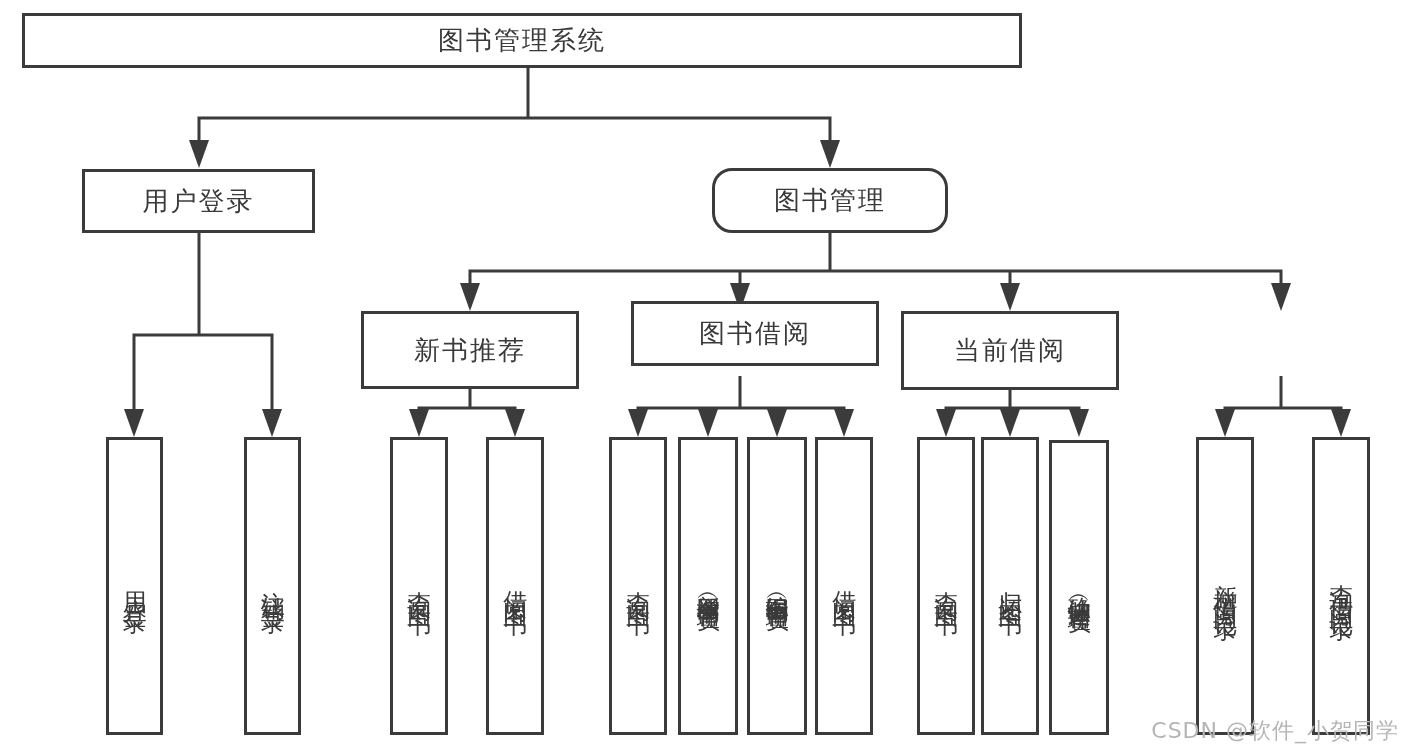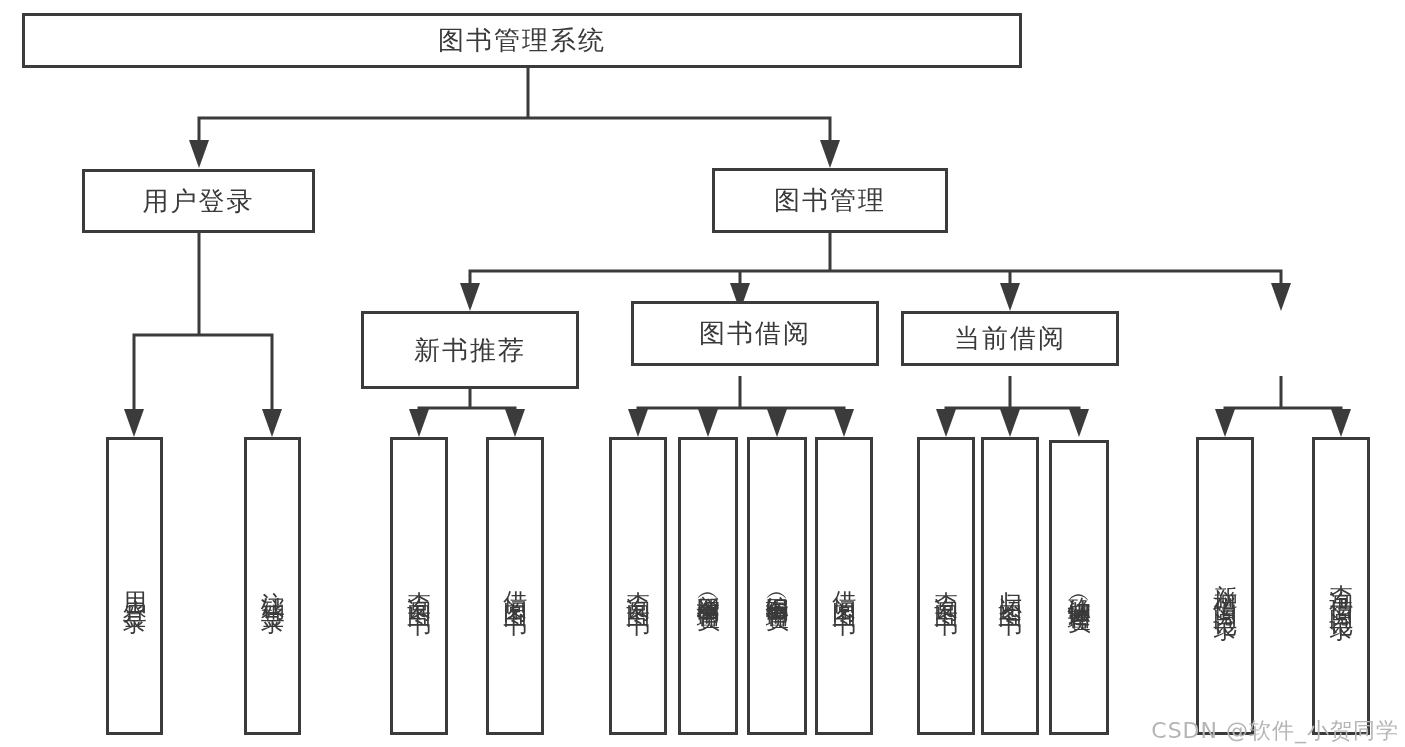--- a/index.html
+++ b/index.html
@@ -87,31 +87,31 @@
     </g>
   </svg>
 
   <div class="node h-node root-node" style="left:22px;top:13px;width:1000px;height:55px;">
     <span>图书管理系统</span>
   </div>
 
   <div class="node h-node" style="left:82px;top:169px;width:233px;height:64px;">
     <span>用户登录</span>
   </div>
-  <div class="node h-node" style="left:712px;top:168px;width:236px;height:65px;">
+  <div class="node h-node" style="left:712px;top:168px;width:236px;height:65px;border-radius:20px;">
     <span>图书管理</span>
   </div>
 
   <div class="node h-node" style="left:361px;top:311px;width:218px;height:78px;">
     <span>新书推荐</span>
   </div>
   <div class="node h-node" style="left:631px;top:301px;width:248px;height:65px;">
     <span>图书借阅</span>
   </div>
-  <div class="node h-node" style="left:901px;top:311px;width:218px;height:55px;">
+  <div class="node h-node" style="left:901px;top:311px;width:218px;height:79px;">
     <span>当前借阅</span>
   </div>
 
   <div class="node v-node" style="left:106px;top:437px;width:57px;height:298px;">
     <span class="vtext">用户登录</span>
   </div>
   <div class="node v-node" style="left:244px;top:437px;width:57px;height:298px;">
     <span class="vtext">注销登录</span>
   </div>
 

